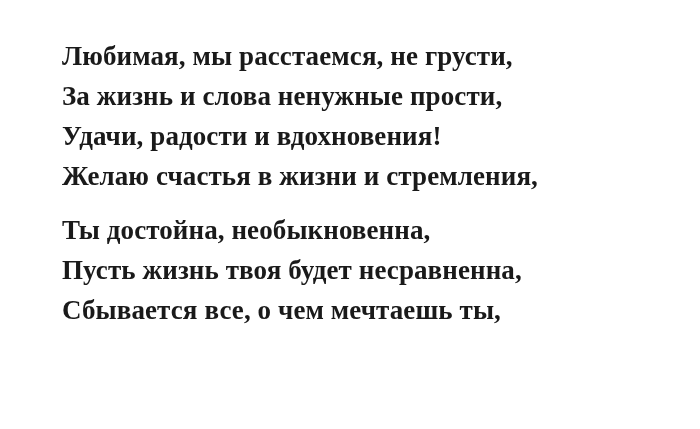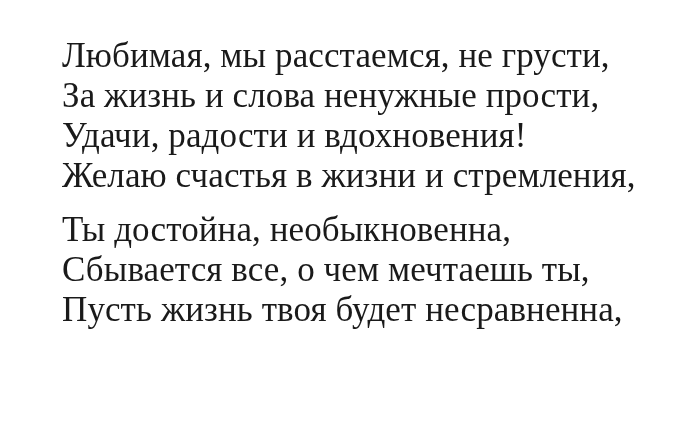--- a/index.html
+++ b/index.html
@@ -25,39 +25,39 @@
   }
   .stanza {
     margin: 0;
     padding: 0;
   }
   .stanza + .stanza {
     margin-top: 14px;
   }
   .poem-line {
     font-family: "Liberation Serif", serif;
-    font-weight: normal;
-    font-size: 35px;
+    font-weight: bold;
+    font-size: 27px;
     line-height: 40px;
     color: #1a1a1a;
     white-space: pre;
     letter-spacing: 0.1px;
   }
 </style>
 </head>
 <body>
 
 <div class="poem-card">
 
   <div class="stanza">
     <div class="poem-line">Любимая, мы расстаемся, не грусти,</div>
     <div class="poem-line">За жизнь и слова ненужные прости,</div>
     <div class="poem-line">Удачи, радости и вдохновения!</div>
     <div class="poem-line">Желаю счастья в жизни и стремления,</div>
   </div>
 
   <div class="stanza">
     <div class="poem-line">Ты достойна, необыкновенна,</div>
+    <div class="poem-line">Пусть жизнь твоя будет несравненна,</div>
     <div class="poem-line">Сбывается все, о чем мечтаешь ты,</div>
-    <div class="poem-line">Пусть жизнь твоя будет несравненна,</div>
   </div>
 
 </div>
 
 </body></html>

